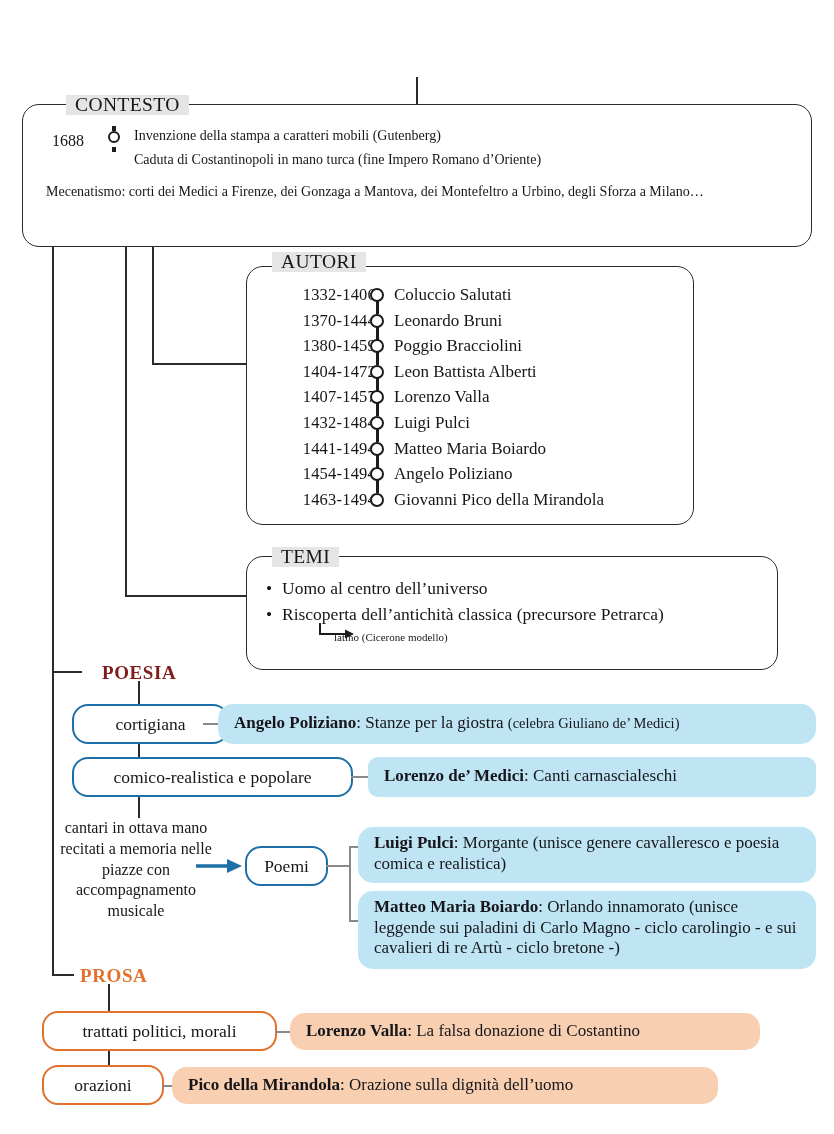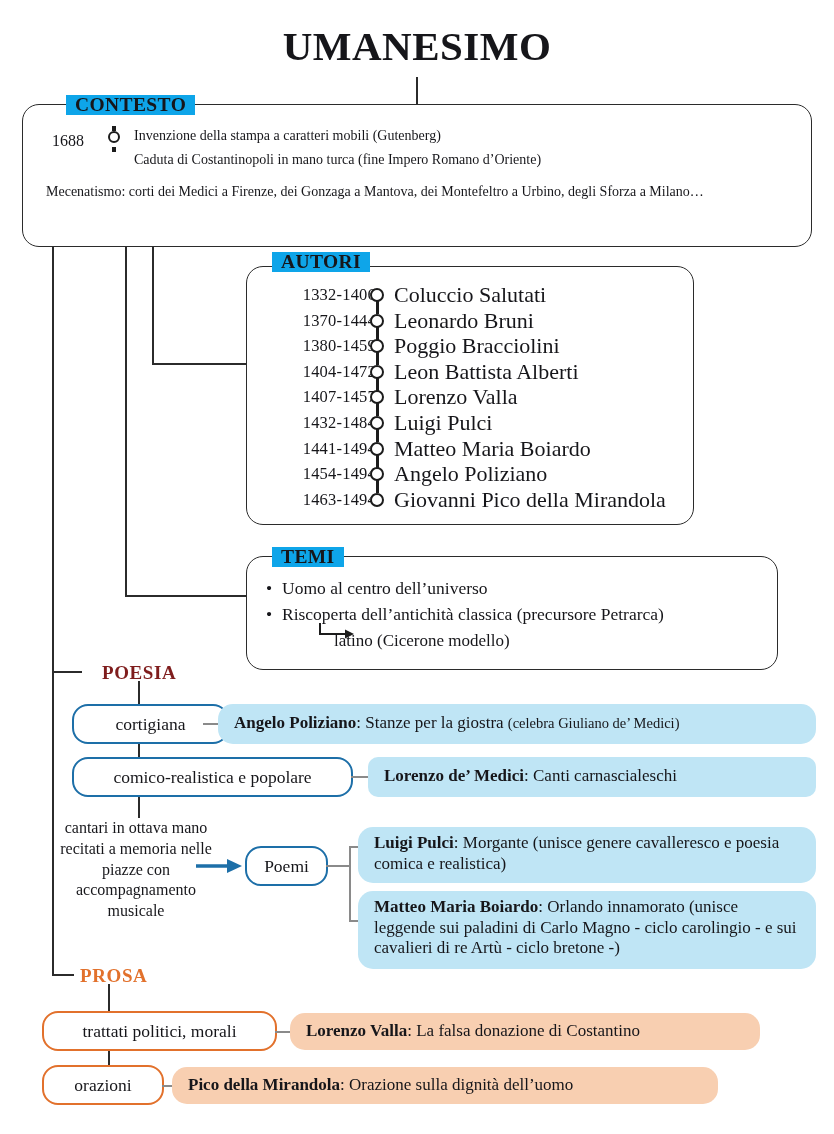--- a/index.html
+++ b/index.html
@@ -28,23 +28,23 @@
   
   .panel{
     position:absolute;
     border:1.7px solid #2b2b2b;
     border-radius:17px;
     box-sizing:border-box;
     background:#fff;
   }
   .panel-legend{
     position:absolute;
-    background:#0ea5e9;
+    background:#e5e5e5;
     padding:0 9px;
-    font-weight:bold;
+    font-weight:normal;
     font-size:19.5px;
     letter-spacing:.4px;
     line-height:1;
     white-space:nowrap;
   }
 
   
   #contesto{left:22px;top:104px;width:790px;height:143px;}
   #contesto-legend{left:66px;top:95px;}
   .ctx-row{position:absolute;font-size:14px;line-height:1.32;}
@@ -66,38 +66,38 @@
   
   #autori{left:246px;top:266px;width:448px;height:259px;}
   #autori-legend{left:272px;top:252px;}
   #autori-list{position:absolute;left:246px;top:282px;width:448px;}
   .aut-row{position:relative;height:25.6px;}
   .aut-dates{
     position:absolute;left:12px;width:118px;text-align:right;
     font-size:16.5px;line-height:25.6px;letter-spacing:.2px;
   }
   .aut-name{
-    position:absolute;left:148px;font-size:22px;line-height:25.6px;white-space:nowrap;
+    position:absolute;left:148px;font-size:17px;line-height:25.6px;white-space:nowrap;
   }
   .aut-node{
     position:absolute;left:124px;top:6px;width:14px;height:14px;
     border:2.2px solid #1c1c1c;border-radius:50%;background:#fff;box-sizing:border-box;z-index:2;
   }
   .aut-link{
     position:absolute;left:129.6px;top:18px;width:3.4px;height:14px;background:#1c1c1c;z-index:1;
   }
 
   
   #temi{left:246px;top:556px;width:532px;height:114px;}
   #temi-legend{left:272px;top:547px;}
   .temi-item{position:absolute;font-size:17.5px;}
   .temi-item .bullet{position:absolute;left:-16px;top:0;}
   #temi1{left:282px;top:578px;}
   #temi2{left:282px;top:604px;}
-  #temi3{left:334px;top:631px;font-size:17px;}
+  #temi3{left:334px;top:631px;font-size:11px;}
   #temi-arrow{position:absolute;left:317px;top:622px;width:40px;height:20px;}
 
   
   .sec-head{
     position:absolute;font-weight:bold;font-size:19px;letter-spacing:.6px;
   }
   #poesia-head{left:102px;top:662px;color:#7f1d1d;text-align:right;}
   #prosa-head{left:80px;top:965px;color:#e2712c;}
 
   
@@ -141,21 +141,20 @@
     position:absolute;left:48px;top:818px;width:176px;
     text-align:center;font-size:16px;line-height:1.30;
   }
   #cantari-arrow{position:absolute;left:196px;top:855px;width:48px;height:22px;}
 </style>
 </head>
 <body>
 
 <div id="stage">
 
-  <div id="title">UMANESIMO</div>
 
   <div class="line vline" style="left:416px;top:77px;height:34px;"></div>
 
   <div class="panel" id="contesto"></div>
   <div class="panel-legend" id="contesto-legend">CONTESTO</div>
 
   <div id="bead">
     <div class="stub top"></div>
     <div class="dot"></div>
     <div class="stub bot"></div>

